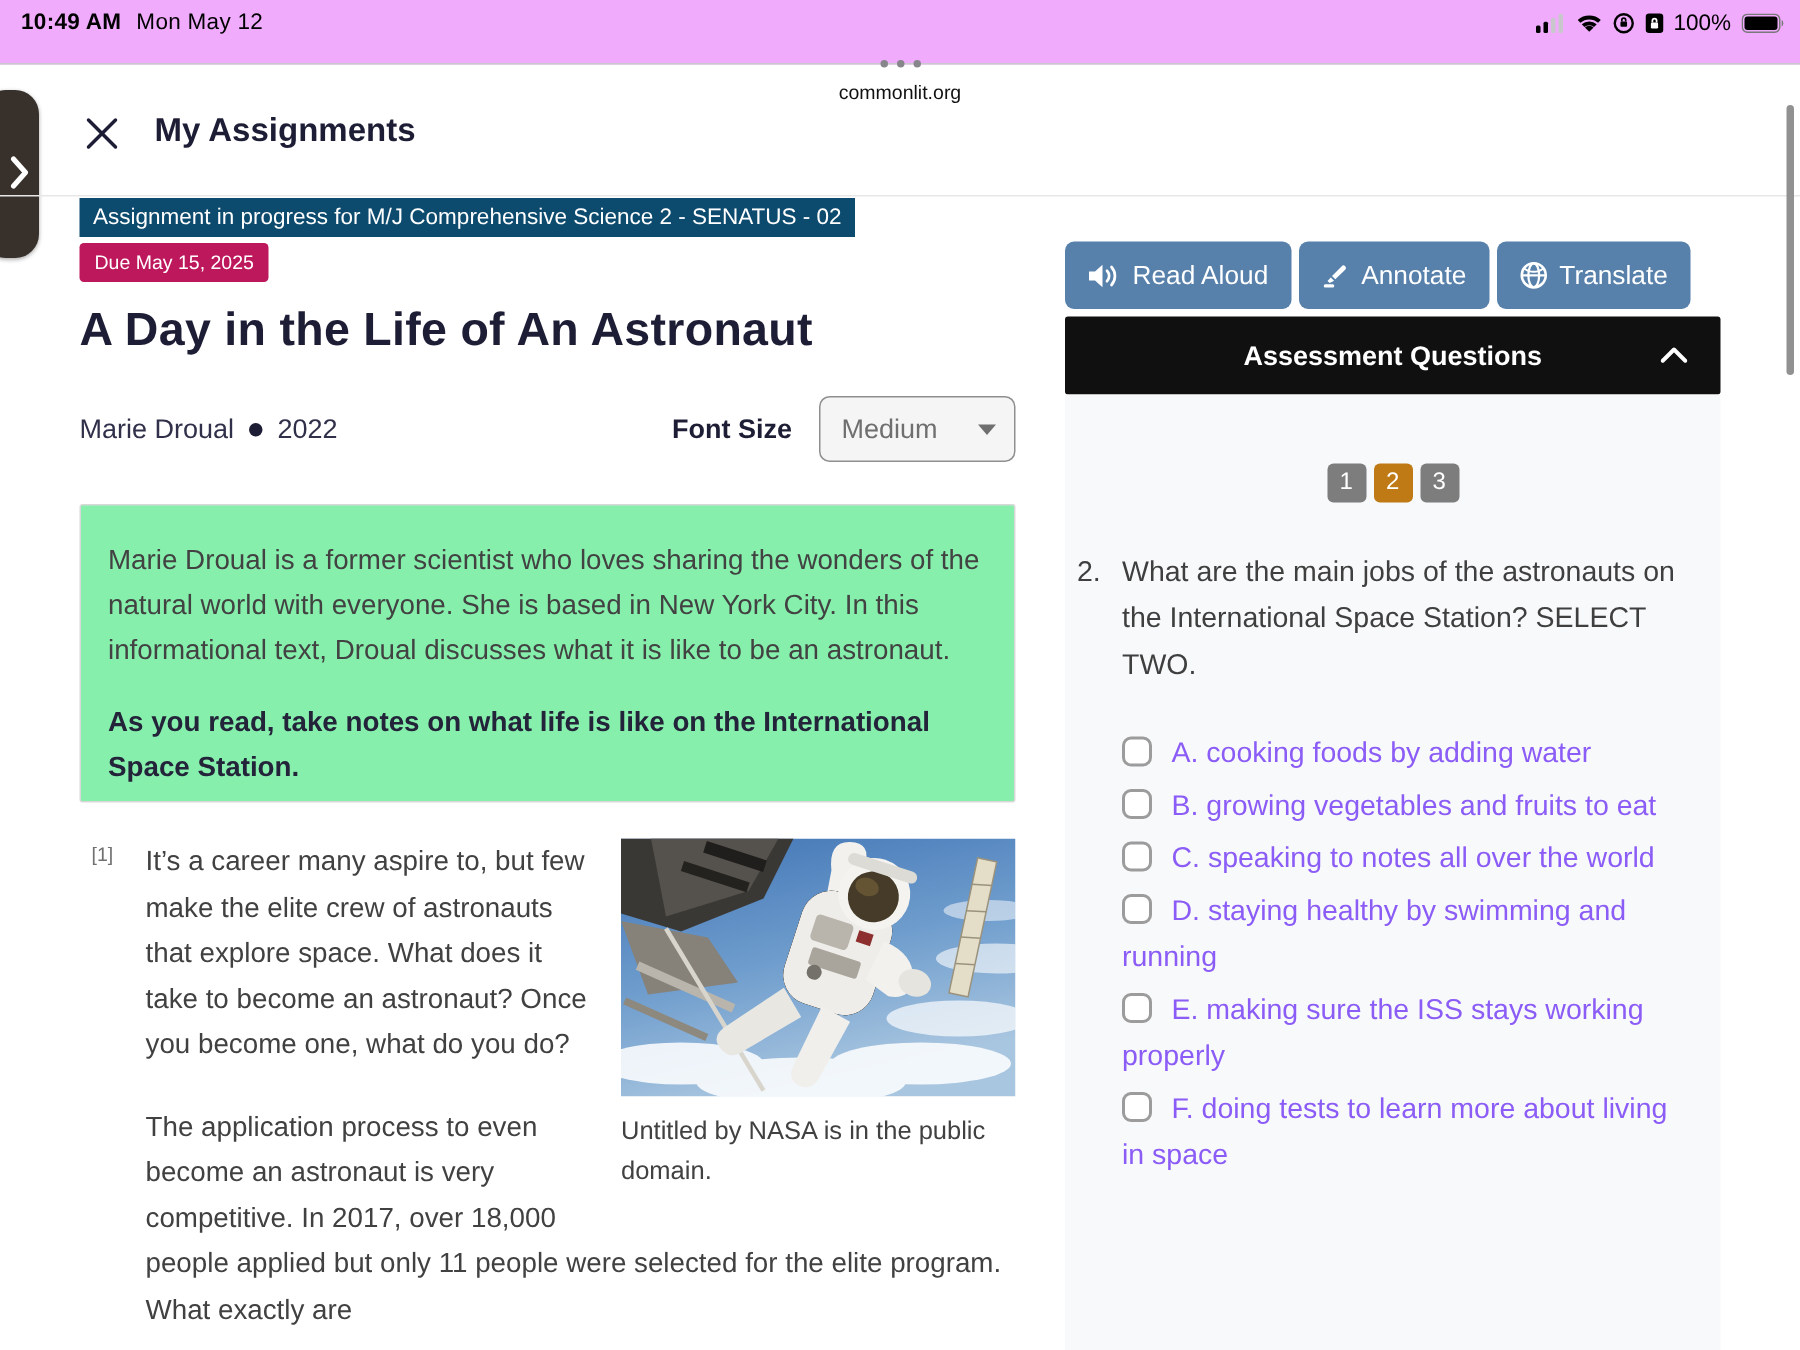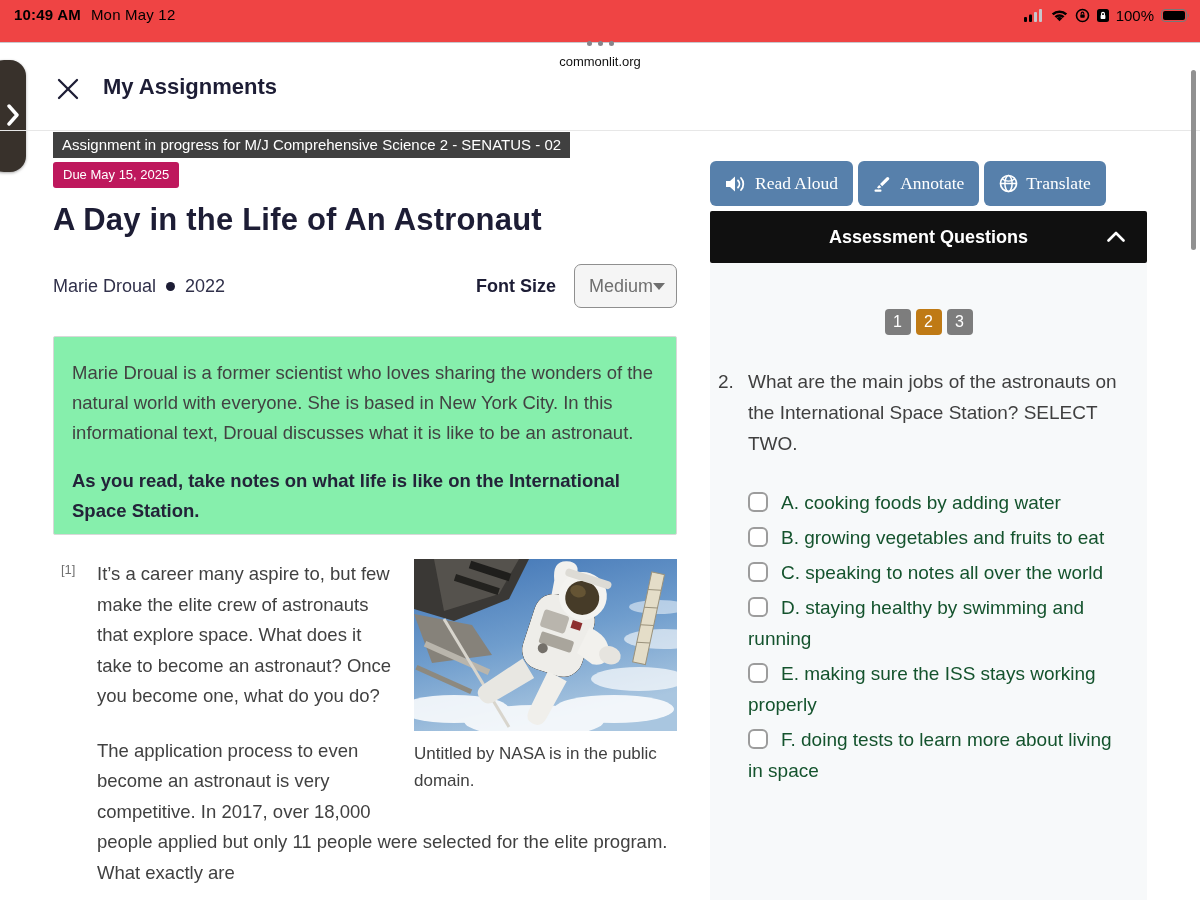--- a/index.html
+++ b/index.html
@@ -1,93 +1,93 @@
 <!DOCTYPE html>
 <html><head>
 <meta charset="utf-8">
 <style>
   * { margin:0; padding:0; box-sizing:border-box; }
   html,body { width:1200px; height:900px; overflow:hidden; }
   body { font-family:"Liberation Sans", sans-serif; background:#fff; position:relative; }
 
   
   .status-bar { position:absolute; left:0; top:0; width:1200px; height:43px;
-    background:#ef4444; border-bottom:1px solid #c9c8cd; }
+    background:#f0abfc; border-bottom:1px solid #c9c8cd; }
   .sb-left { position:absolute; left:14px; top:6px; font-size:15px; color:#000; letter-spacing:.2px; }
   .sb-left .time { font-weight:bold; margin-right:10px; }
   .sb-center { position:absolute; left:0; right:0; top:0; text-align:center;margin-top:32px; }
   .sb-dots { margin-top:8px; display:inline-flex; gap:6px; }
   .sb-dots i { width:5px; height:5px; border-radius:50%; background:#87868b; display:block; }
   .sb-url { display:block; font-size:13px; color:#111; margin-top:4px; }
   .sb-right { position:absolute; right:10px; top:7px; display:flex; align-items:center; gap:7px; }
   .sb-batt-text { font-size:15px; color:#000; }
 
   
   .left-tab { position:absolute; left:-12px; top:60px; width:38px; height:112px;
     background:#38312b; border-radius:16px; box-shadow:0 1px 3px rgba(0,0,0,.35); }
   .left-tab svg { position:absolute; right:7px; top:44px; }
 
   .close-btn { position:absolute; left:56px; top:77px; width:24px; height:24px; cursor:pointer; }
   .page-title { position:absolute; left:103px; top:74px; font-size:22px; font-weight:bold; color:#1d1d35; }
   .header-divider { position:absolute; left:0; top:130px; width:1200px; height:1px; background:#e7e7e7; }
 
   
   .content-left { position:absolute; left:53px; top:132px; width:624px; }
-  .banner { display:inline-block; background:#404040; color:#fff; font-size:15px;
+  .banner { display:inline-block; background:#0c4a6e; color:#fff; font-size:15px;
     padding:4px 9px 5px; }
   .due-badge { display:inline-block; background:#be185d; color:#fff; font-size:13px;
     padding:5px 10px 6px; border-radius:3px; margin-top:4px; }
   h1.article-title { font-size:31px; font-weight:bold; color:#1d1d35; margin-top:14px; letter-spacing:.2px; }
   .byline-row { display:flex; align-items:center; margin-top:26px; height:44px; }
   .author, .year { font-size:18px; color:#30304a; }
   .dot-sep { width:9px; height:9px; border-radius:50%; background:#1d1d35; margin:0 10px; }
   .font-size-wrap { margin-left:auto; display:flex; align-items:center; }
   .font-size-label { font-size:18px; font-weight:bold; color:#1d1d35; margin-right:18px; }
-  .font-size-select { width:103px; height:44px; background:#f5f5f5; border:1px solid #8f8f8f;
+  .font-size-select { width:131px; height:44px; background:#f5f5f5; border:1px solid #8f8f8f;
     border-radius:7px; display:flex; align-items:center; padding:0 12px 0 14px; cursor:pointer; }
   .font-size-value { font-size:18px; color:#6f6f6f; flex:1; }
   .select-caret { width:0; height:0; border-left:6px solid transparent; border-right:6px solid transparent;
     border-top:7px solid #6f6f6f; }
 
   .intro-box { margin-top:28px; background:#86efac; border:1px solid #d8d8d8; border-radius:2px;
     padding:21px 18px 8px; }
   .intro-text { font-size:18.5px; line-height:30px; color:#424242; }
   .intro-prompt { font-size:18.5px; line-height:30px; color:#232339; font-weight:bold; margin-top:18px; }
 
   .article { position:relative; margin-top:24px; }
   .para-marker { position:absolute; left:8px; top:3px; font-size:13px; color:#707070; }
   .article-body { margin-left:44px; font-size:18.5px; line-height:30.5px; color:#414141; }
   .article-body p + p { margin-top:24px; }
   figure.astro { float:right; width:263px; margin-left:20px; margin-bottom:6px; }
   .astro-img { width:263px; height:172px; display:block; }
   figcaption { font-size:17px; line-height:27px; color:#414141; margin-top:9px; }
 
   
   .right-panel { position:absolute; left:710px; top:161px; width:437px; }
-  .toolbar { display:flex; gap:5px;font-family:Liberation Serif, serif; }
+  .toolbar { display:flex; gap:5px; }
   .tool-btn { height:45px; background:#5780ab; border:none; border-radius:6px; color:#fff;
     font-size:17.5px; font-family:inherit; display:flex; align-items:center; gap:8px;
     padding:0 15px; cursor:pointer; }
   .assess-header { margin-top:5px; height:52px; background:#101010; border-radius:2px;
     position:relative; display:flex; align-items:center; justify-content:center; cursor:pointer; }
   .assess-title { color:#fff; font-size:18px; font-weight:bold; }
   .assess-chevron { position:absolute; right:22px; top:20px; }
 
   .panel-body { background:#f7f9fa; height:637px; position:relative; }
   .pagination { display:flex; justify-content:center; gap:5px; padding-top:46px; }
   .page-sq { width:26px; height:26px; border-radius:4px; background:#7d7d7d; color:#fff;
     font-size:16px; display:flex; align-items:center; justify-content:center; cursor:pointer; }
   .page-sq.active { background:#bf7a15; }
 
   .question { display:flex; margin:31px 18px 0 8px; }
   .q-num { width:30px; font-size:19px; color:#3f3f3f; flex:0 0 30px; line-height:31px; }
   .q-text { font-size:19px; color:#3f3f3f; line-height:31px; }
 
   .choices { margin:28px 22px 0 38px; }
-  .choice { font-size:19px; color:#14532d; line-height:31px; margin-bottom:4px; }
+  .choice { font-size:19px; color:#8b5cf6; line-height:31px; margin-bottom:4px; }
   .checkbox { display:inline-block; width:20px; height:20px; border:2px solid #9c9c9c;
     border-radius:6px; background:#fff; vertical-align:-3px; margin-right:13px; cursor:pointer; }
 
   .scrollbar { position:absolute; left:1191px; top:70px; width:5px; height:180px;
     background:#919191; border-radius:3px; }
 </style>
 </head>
 <body>
 
 <div class="status-bar">

